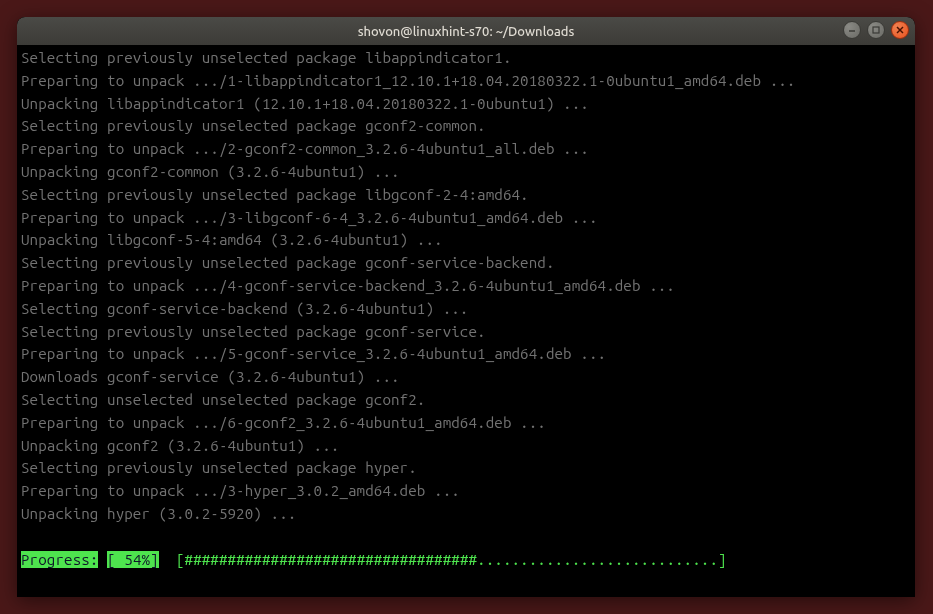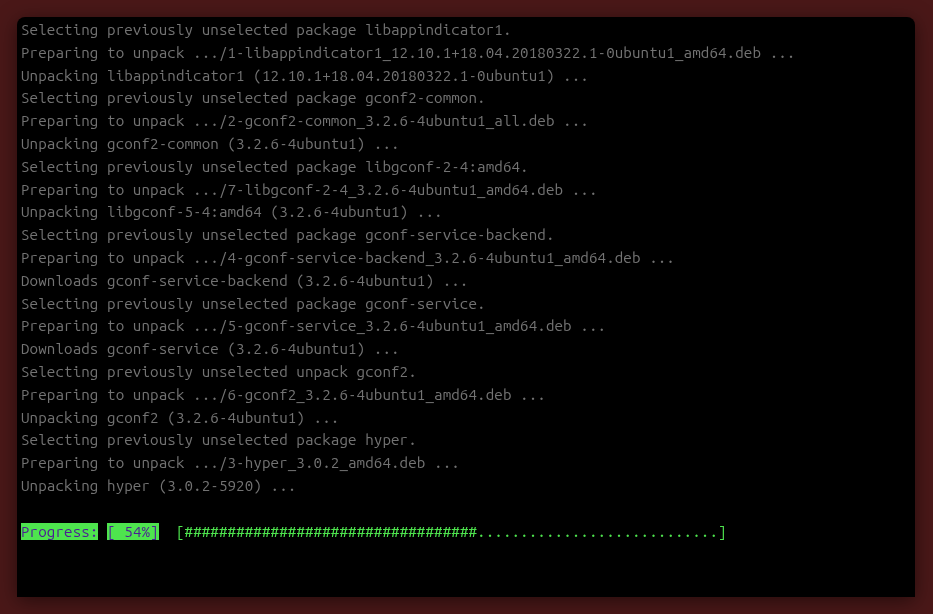--- a/index.html
+++ b/index.html
@@ -81,43 +81,64 @@
       letter-spacing: 0.1px;
     }
     .terminal-line {
       color: #737373;
     }
     .progress-line {
       display: inline-block;
     }
     .progress-highlight {
       background: #4ee44e;
-      color: #4c1d95;
+      color: #0f172a;
     }
   </style>
 </head>
 <body>
 
 <div class="window">
+  <div class="titlebar">
+    <span class="title-text">shovon@linuxhint-s70: ~/Downloads</span>
+    <div class="window-controls">
+      <div class="window-btn btn-min">
+        <svg width="8" height="8" viewBox="0 0 8 8">
+            <line x1="1" y1="5" x2="7" y2="5" stroke="#3a3a36" stroke-width="1.5"></line>
+          </svg>
+      </div>
+      <div class="window-btn btn-max">
+        <svg width="8" height="8" viewBox="0 0 8 8">
+            <rect x="1" y="1" width="6" height="6" fill="none" stroke="#3a3a36" stroke-width="1.2"></rect>
+          </svg>
+      </div>
+      <div class="window-btn btn-close">
+        <svg width="8" height="8" viewBox="0 0 8 8">
+            <line x1="1" y1="1" x2="7" y2="7" stroke="#4a1000" stroke-width="1.5"></line>
+            <line x1="7" y1="1" x2="1" y2="7" stroke="#4a1000" stroke-width="1.5"></line>
+          </svg>
+      </div>
+    </div>
+  </div>
   <div class="terminal-body"><span class="terminal-line">Selecting previously unselected package libappindicator1.</span>
 <span class="terminal-line">Preparing to unpack .../1-libappindicator1_12.10.1+18.04.20180322.1-0ubuntu1_amd64.deb ...</span>
 <span class="terminal-line">Unpacking libappindicator1 (12.10.1+18.04.20180322.1-0ubuntu1) ...</span>
 <span class="terminal-line">Selecting previously unselected package gconf2-common.</span>
 <span class="terminal-line">Preparing to unpack .../2-gconf2-common_3.2.6-4ubuntu1_all.deb ...</span>
 <span class="terminal-line">Unpacking gconf2-common (3.2.6-4ubuntu1) ...</span>
 <span class="terminal-line">Selecting previously unselected package libgconf-2-4:amd64.</span>
-<span class="terminal-line">Preparing to unpack .../7-libgconf-2-4_3.2.6-4ubuntu1_amd64.deb ...</span>
+<span class="terminal-line">Preparing to unpack .../3-libgconf-6-4_3.2.6-4ubuntu1_amd64.deb ...</span>
 <span class="terminal-line">Unpacking libgconf-5-4:amd64 (3.2.6-4ubuntu1) ...</span>
 <span class="terminal-line">Selecting previously unselected package gconf-service-backend.</span>
 <span class="terminal-line">Preparing to unpack .../4-gconf-service-backend_3.2.6-4ubuntu1_amd64.deb ...</span>
-<span class="terminal-line">Downloads gconf-service-backend (3.2.6-4ubuntu1) ...</span>
+<span class="terminal-line">Selecting gconf-service-backend (3.2.6-4ubuntu1) ...</span>
 <span class="terminal-line">Selecting previously unselected package gconf-service.</span>
 <span class="terminal-line">Preparing to unpack .../5-gconf-service_3.2.6-4ubuntu1_amd64.deb ...</span>
 <span class="terminal-line">Downloads gconf-service (3.2.6-4ubuntu1) ...</span>
-<span class="terminal-line">Selecting previously unselected unpack gconf2.</span>
+<span class="terminal-line">Selecting unselected unselected package gconf2.</span>
 <span class="terminal-line">Preparing to unpack .../6-gconf2_3.2.6-4ubuntu1_amd64.deb ...</span>
 <span class="terminal-line">Unpacking gconf2 (3.2.6-4ubuntu1) ...</span>
 <span class="terminal-line">Selecting previously unselected package hyper.</span>
 <span class="terminal-line">Preparing to unpack .../3-hyper_3.0.2_amd64.deb ...</span>
 <span class="terminal-line">Unpacking hyper (3.0.2-5920) ...</span>
 
 <span class="progress-line"><span class="progress-highlight">Progress:</span> <span class="progress-highlight">[ 54%]</span>  <span>[##################################............................] </span></span></div>
 </div>
 
 </body></html>

